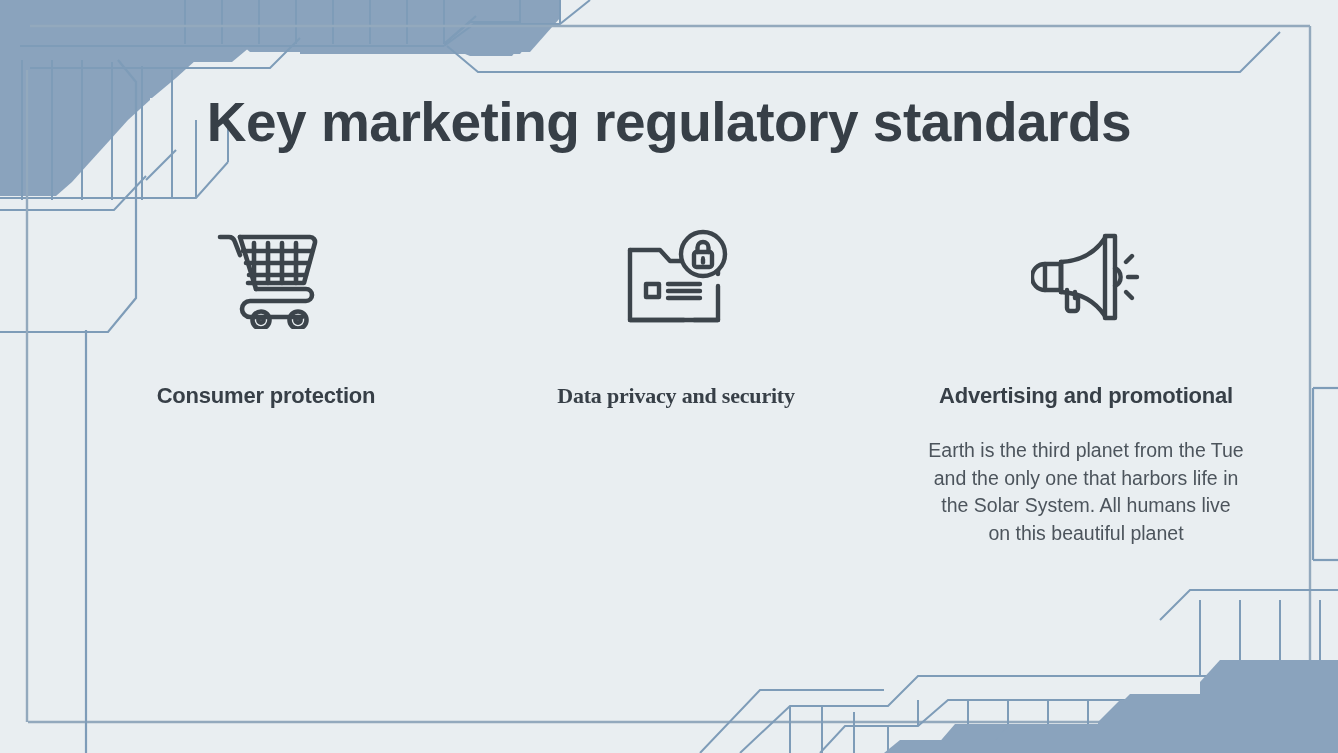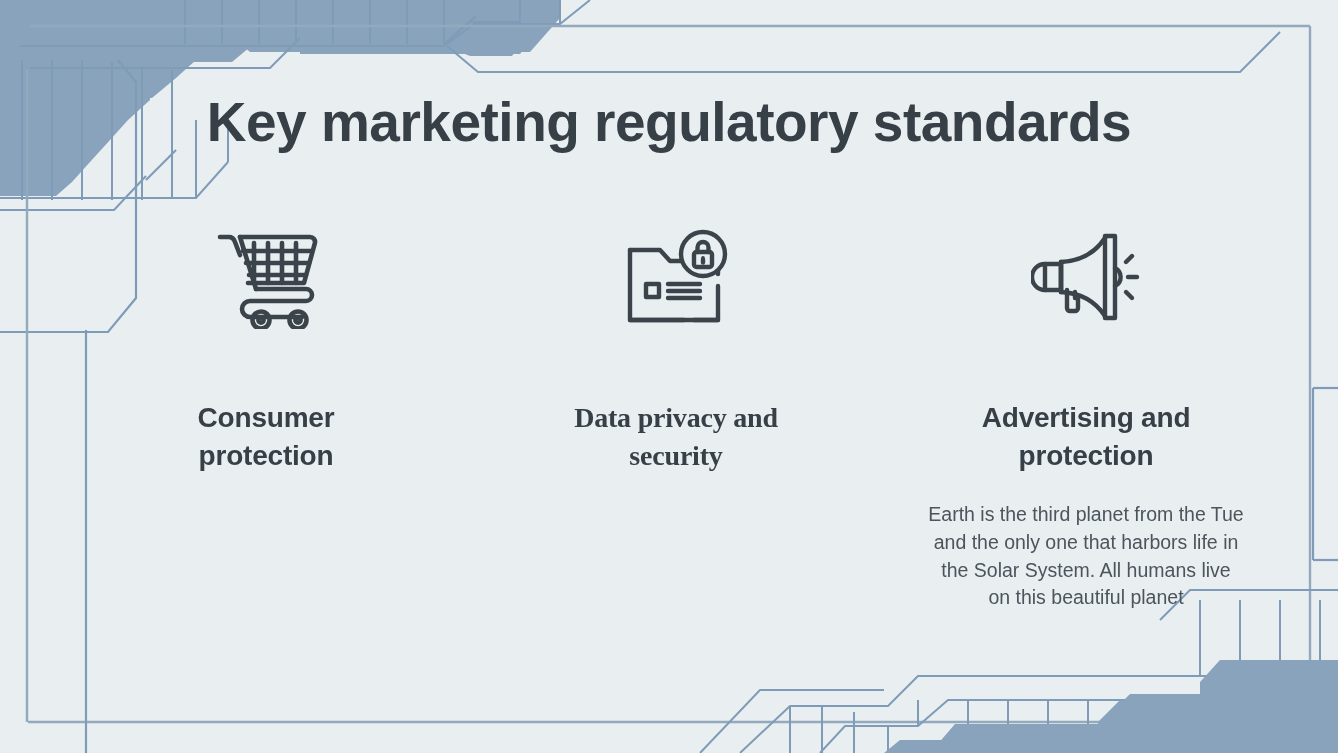--- a/index.html
+++ b/index.html
@@ -76,22 +76,22 @@
   }
 
   .icon-wrap {
     height: 110px;
     display: flex;
     align-items: center;
     justify-content: center;
   }
 
   .col-title {
-    margin-top: 67px;
-    font-size: 28px;
+    margin-top: 49px;
+    font-size: 22px;
     font-weight: bold;
     color: #373f47;
     text-align: center;
     line-height: 1.36;
     letter-spacing: -0.2px;
     max-width: 330px;
   }
 
   .col-body {
     margin-top: 26px;
@@ -294,19 +294,19 @@
 
             <rect x="74" y="8" width="10" height="82"></rect>
 
             <path d="M84,40 a10,10 0 0 1 0,18"></path>
 
             <path d="M95,34 L101,28"></path>
             <path d="M97,49 H106"></path>
             <path d="M95,64 L101,70"></path>
           </svg>
         </div>
-        <div class="col-title">Advertising and protection</div>
+        <div class="col-title">Advertising and promotional</div>
         <div class="col-body">Earth is the third planet from the Tue and the only one that harbors life in the Solar System. All humans live on this beautiful planet</div>
       </div>
 
     </div>
   </div>
 </div>
 
 </body></html>

